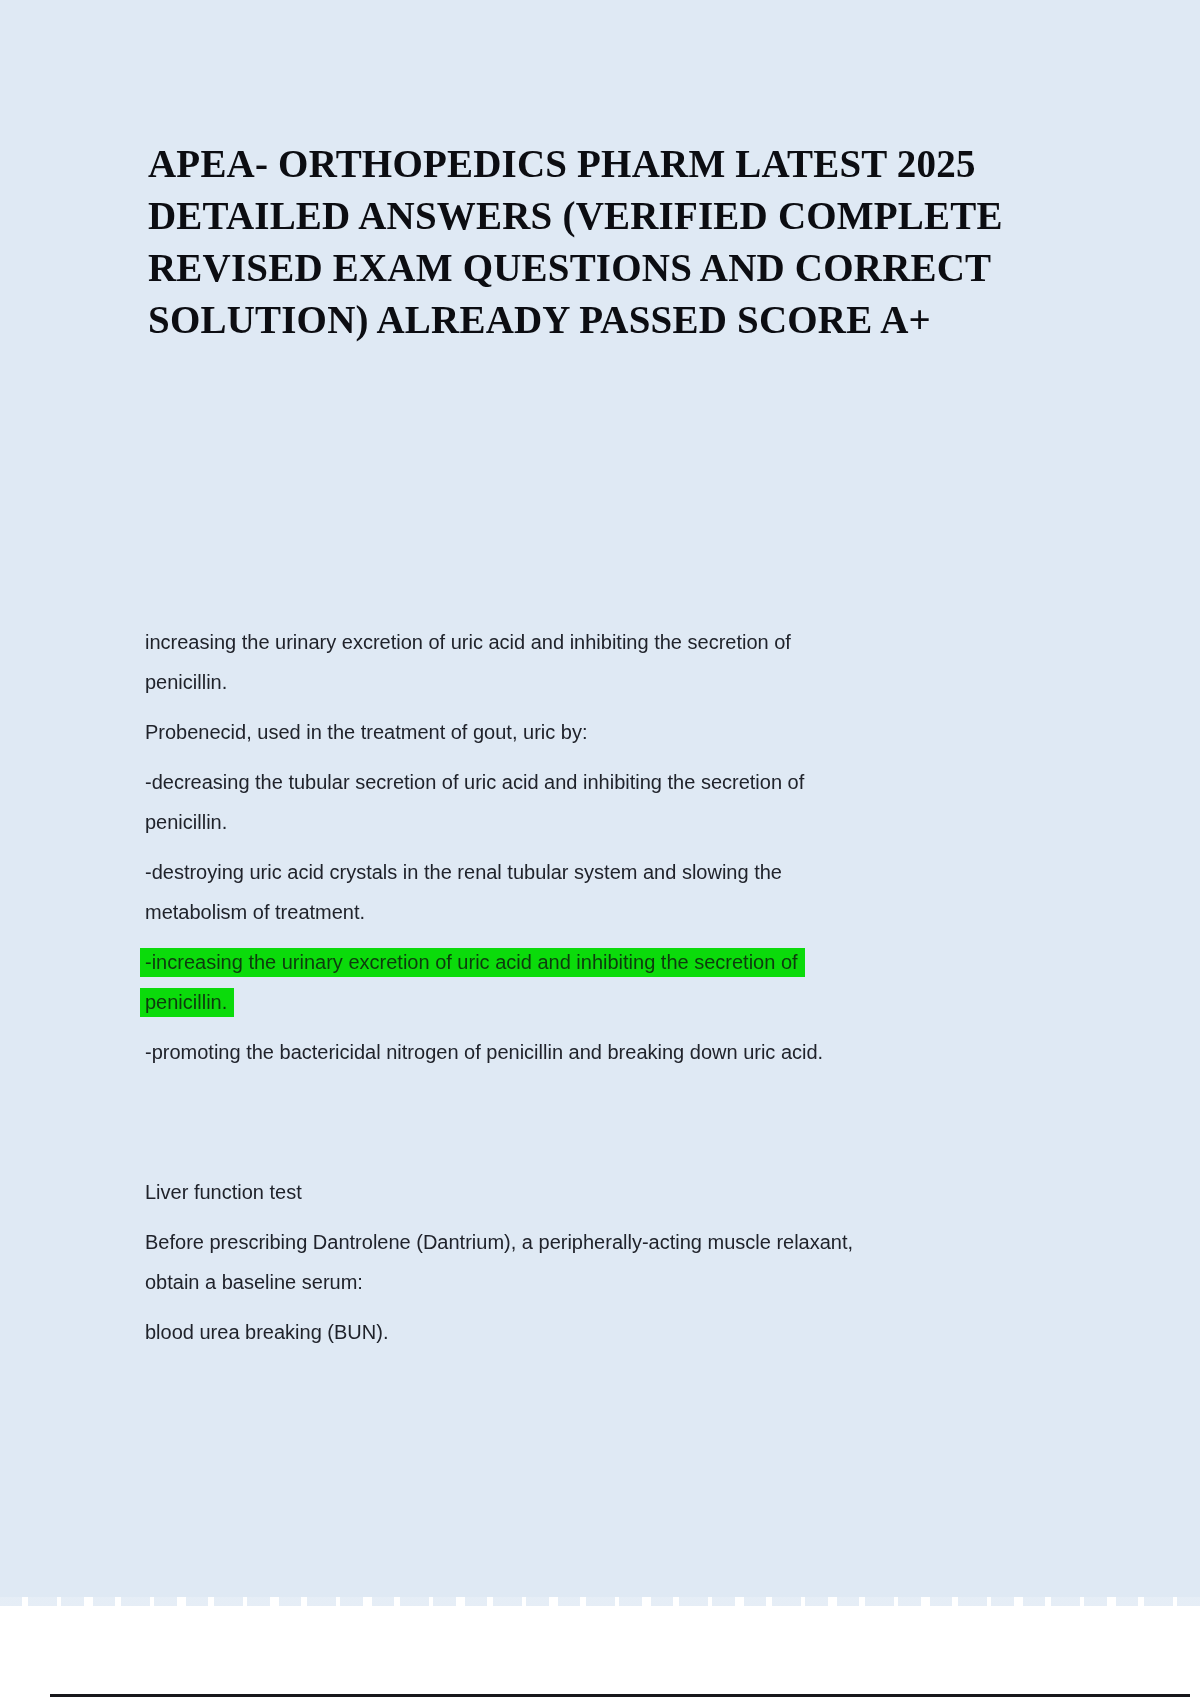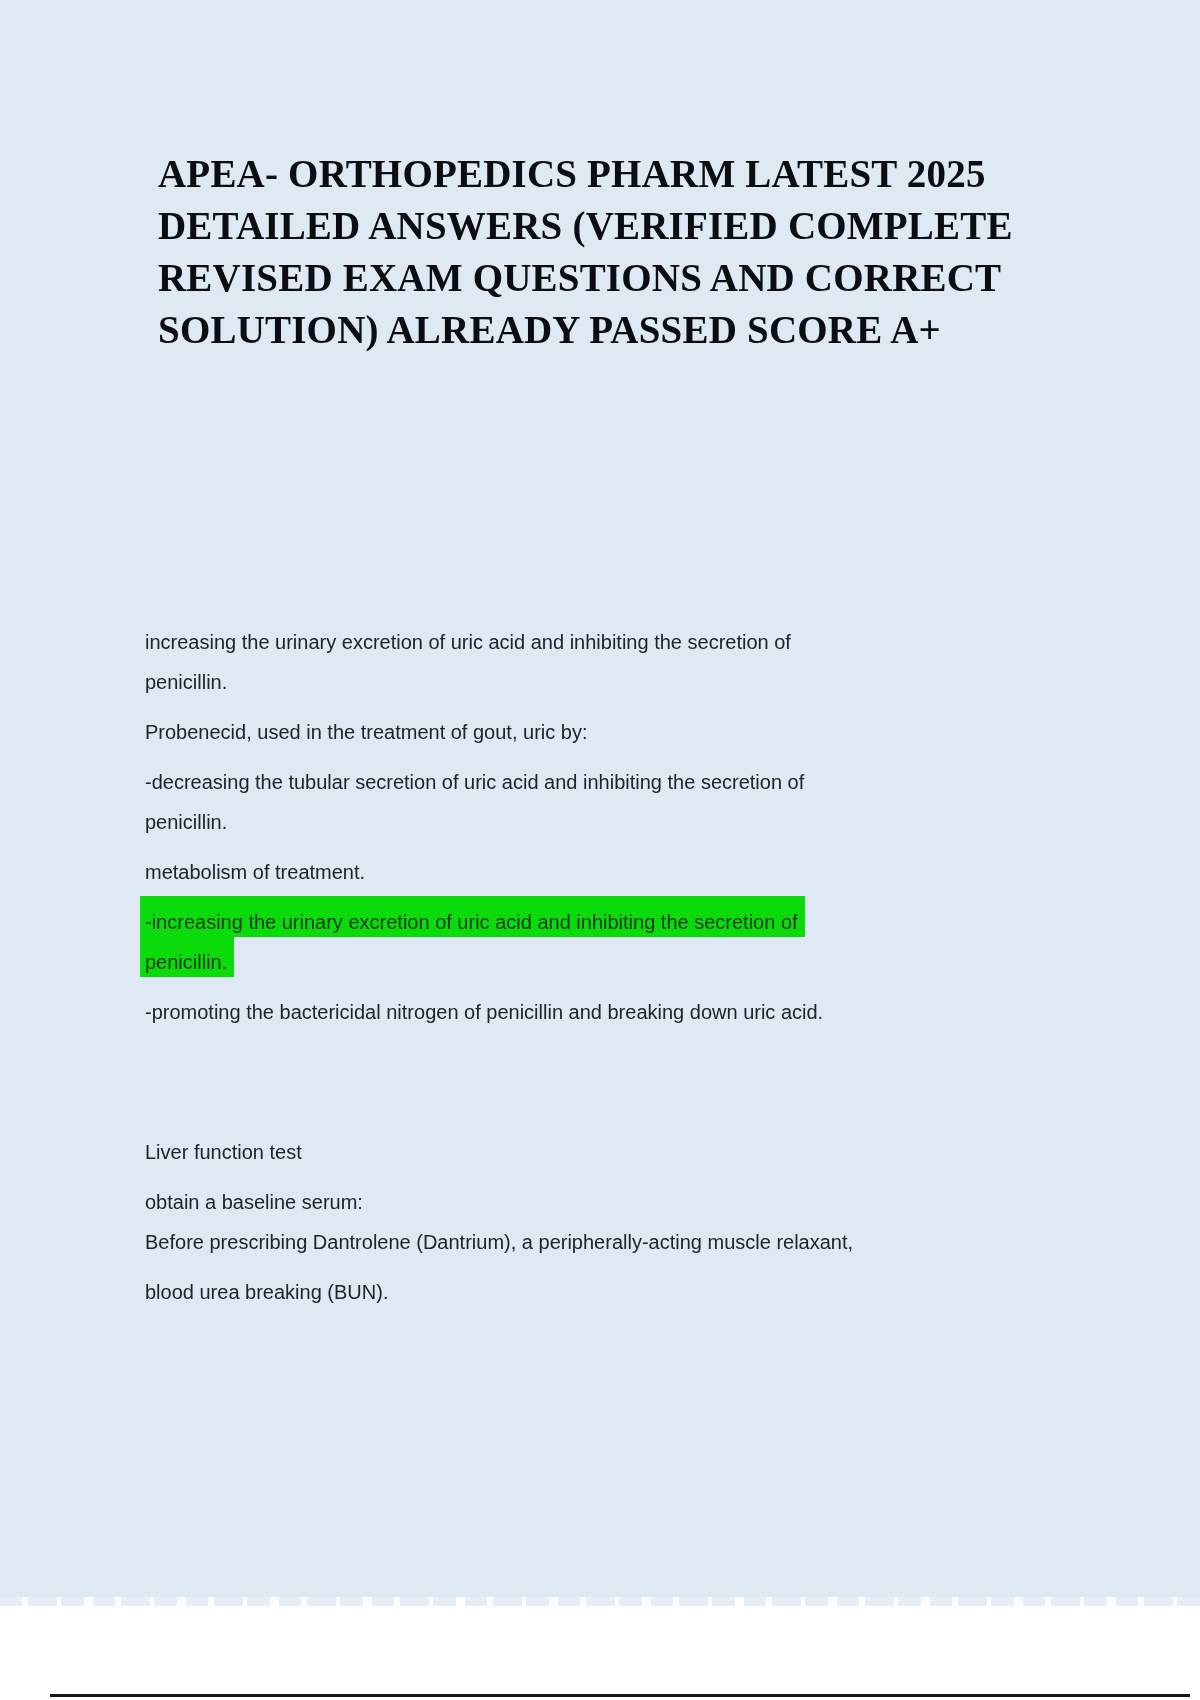--- a/index.html
+++ b/index.html
@@ -52,21 +52,21 @@
     left: 50px;
     top: 1694px;
     width: 1140px;
     height: 3px;
     background: var(--rule-color, #17171b);
   }
   .doc-title {
     position: absolute;
     left: 148px;
     top: 138px;
-    margin: 10px;
+    margin: 0;
     font-family: "Liberation Serif", serif;
     font-weight: bold;
     font-size: 39px;
     line-height: 52px;
     letter-spacing: 0.2px;
     color: var(--title-color, #0c0d12);
   }
   .title-line {
     white-space: nowrap;
   }
@@ -84,21 +84,21 @@
   }
   .para.gap-before {
     margin-top: 100px;
   }
   .line {
     white-space: nowrap;
   }
   mark.hl {
     background: var(--hl-color, #0bdb0b);
     color: var(--hl-text-color, #0e3a0e);
-    padding: 15px 7px 4px 5px;
+    padding: 3px 7px 4px 5px;
     margin-left: -5px;
   }
 </style>
 </head>
 <body>
 
 <div class="screen">
   <div class="page-blue"></div>
   <div class="torn-edge"></div>
   <div class="footer-rule"></div>
@@ -114,33 +114,34 @@
         <div class="line">penicillin.</div>
       </div>
       <div class="para">
         <div class="line">Probenecid, used in the treatment of gout, uric by:</div>
       </div>
       <div class="para">
         <div class="line">-decreasing the tubular secretion of uric acid and inhibiting the secretion of</div>
         <div class="line">penicillin.</div>
       </div>
       <div class="para">
+        <div class="line">-destroying uric acid crystals in the renal tubular system and slowing the</div>
         <div class="line">metabolism of treatment.</div>
       </div>
       <div class="para">
         <div class="line"><mark class="hl">-increasing the urinary excretion of uric acid and inhibiting the secretion of</mark></div>
         <div class="line"><mark class="hl">penicillin.</mark></div>
       </div>
       <div class="para">
         <div class="line">-promoting the bactericidal nitrogen of penicillin and breaking down uric acid.</div>
       </div>
       <div class="para gap-before">
         <div class="line">Liver function test</div>
       </div>
       <div class="para">
+        <div class="line">Before prescribing Dantrolene (Dantrium), a peripherally-acting muscle relaxant,</div>
         <div class="line">obtain a baseline serum:</div>
-        <div class="line">Before prescribing Dantrolene (Dantrium), a peripherally-acting muscle relaxant,</div>
       </div>
       <div class="para">
         <div class="line">blood urea breaking (BUN).</div>
       </div>
     </div>
 </div>
 
 </body></html>

